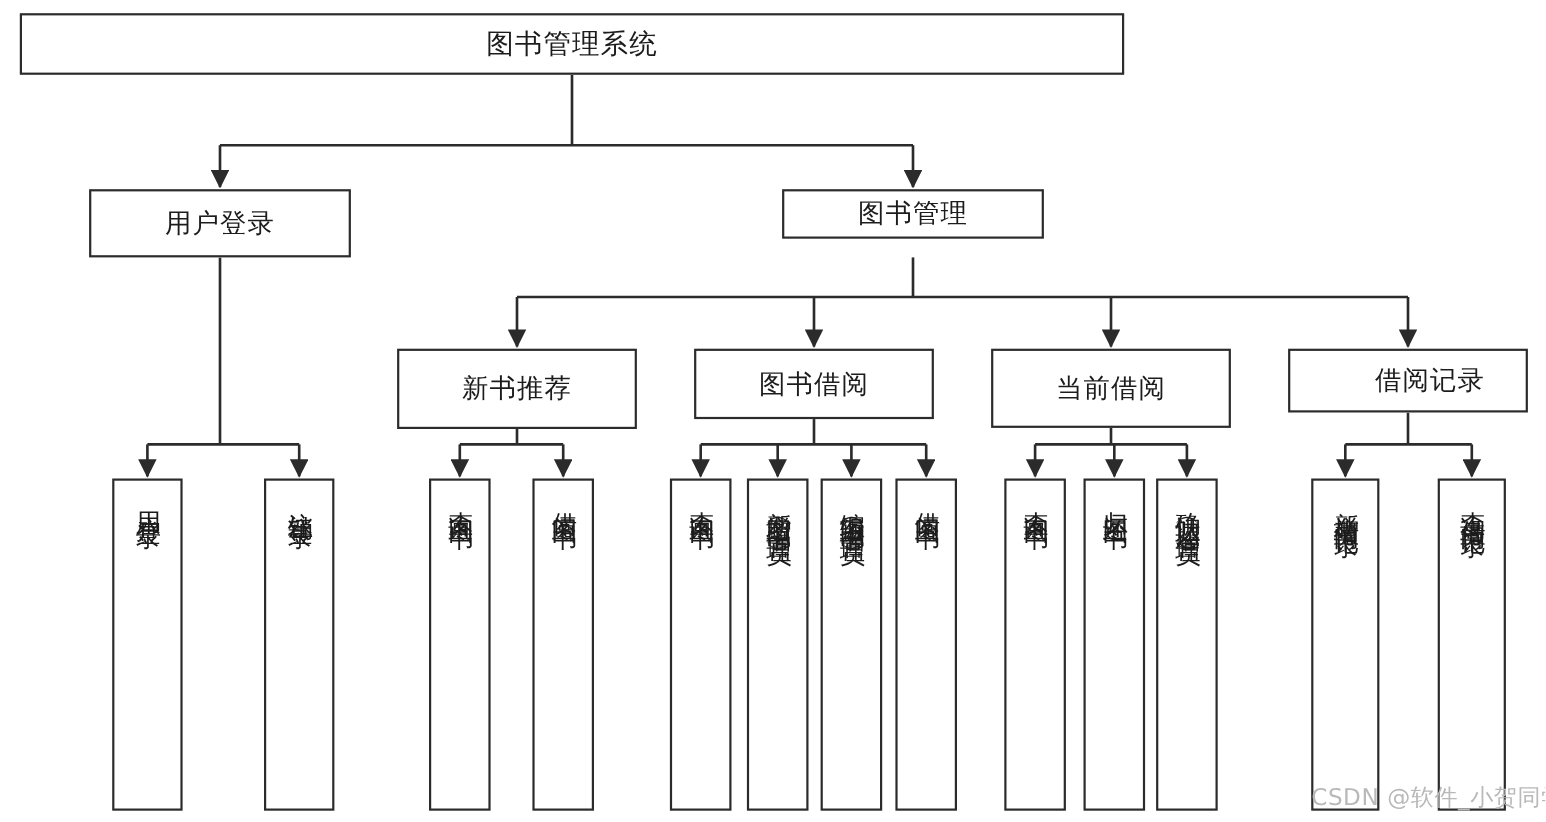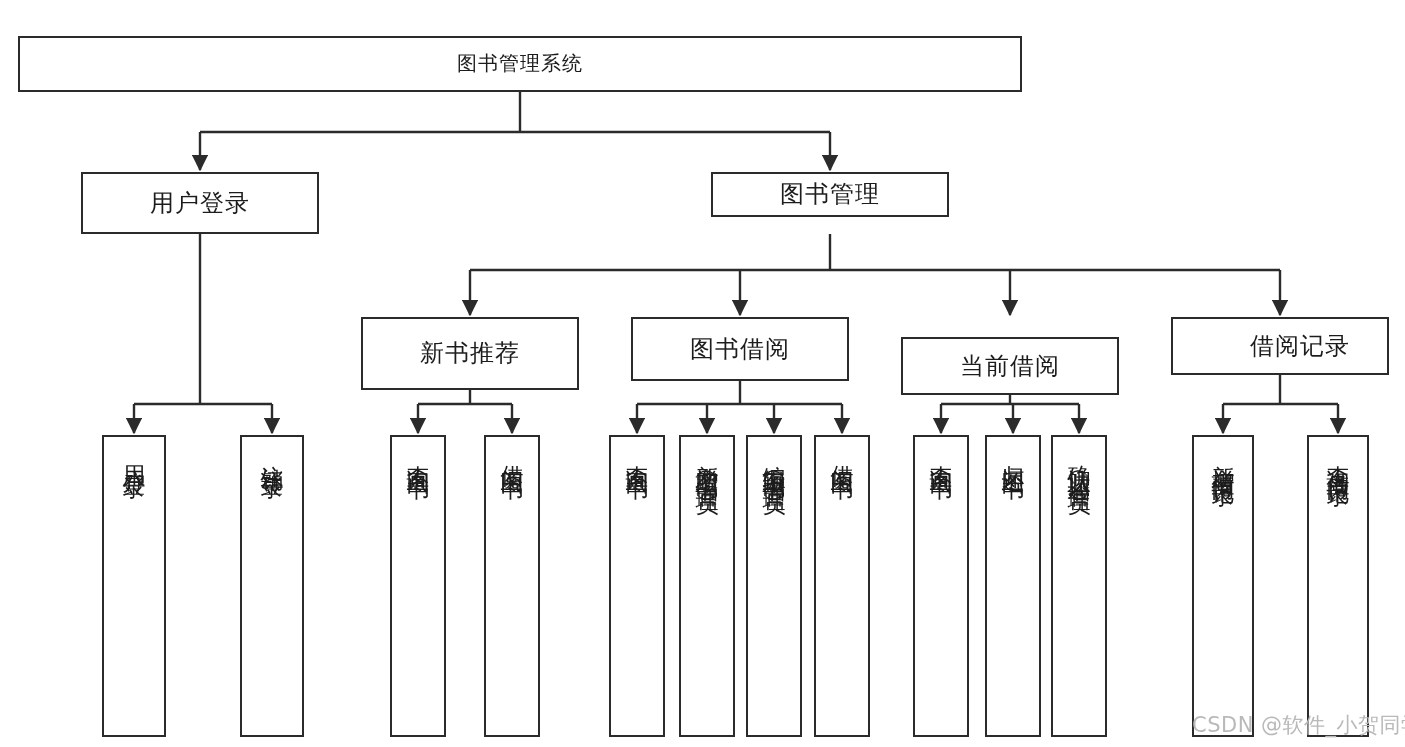--- a/index.html
+++ b/index.html
@@ -37,22 +37,21 @@
     justify-content: center;
     text-align: center;
     line-height: 1.18;
     color: #1c1c1c;
   }
   .node.h {
     font-size: 24px;
     letter-spacing: 1px;
   }
   .node.root {
-    font-size: 20px;
-    margin-top: 24px;
+    font-size: 25px;
   }
   
   .node.v {
     font-size: 23px;
     padding: 10px 0;
     align-items: flex-start;
   }
   .node.v .vtext {
     writing-mode: vertical-rl;
     text-orientation: upright;
@@ -134,21 +133,21 @@
   <div class="node h" style="left: 711px; top: 172px; width: 238px; height: 45px;">
     <span>图书管理</span>
   </div>
 
   <div class="node h" style="left: 361px; top: 317px; width: 218px; height: 73px;">
     <span>新书推荐</span>
   </div>
   <div class="node h" style="left: 631px; top: 317px; width: 218px; height: 64px;">
     <span>图书借阅</span>
   </div>
-  <div class="node h" style="left: 901px; top: 317px; width: 218px; height: 58px; margin-top: 20px;">
+  <div class="node h" style="left: 901px; top: 317px; width: 218px; height: 72px;">
     <span>当前借阅</span>
   </div>
   <div class="node h" style="left: 1171px; top: 317px; width: 218px; height: 58px; padding-left: 40px;">
     <span>借阅记录</span>
   </div>
 
   <div class="node v" style="left: 102px; top: 435px; width: 64px; height: 302px;">
     <span class="vtext">用户登录</span>
   </div>
   <div class="node v" style="left: 240px; top: 435px; width: 64px; height: 302px;">

